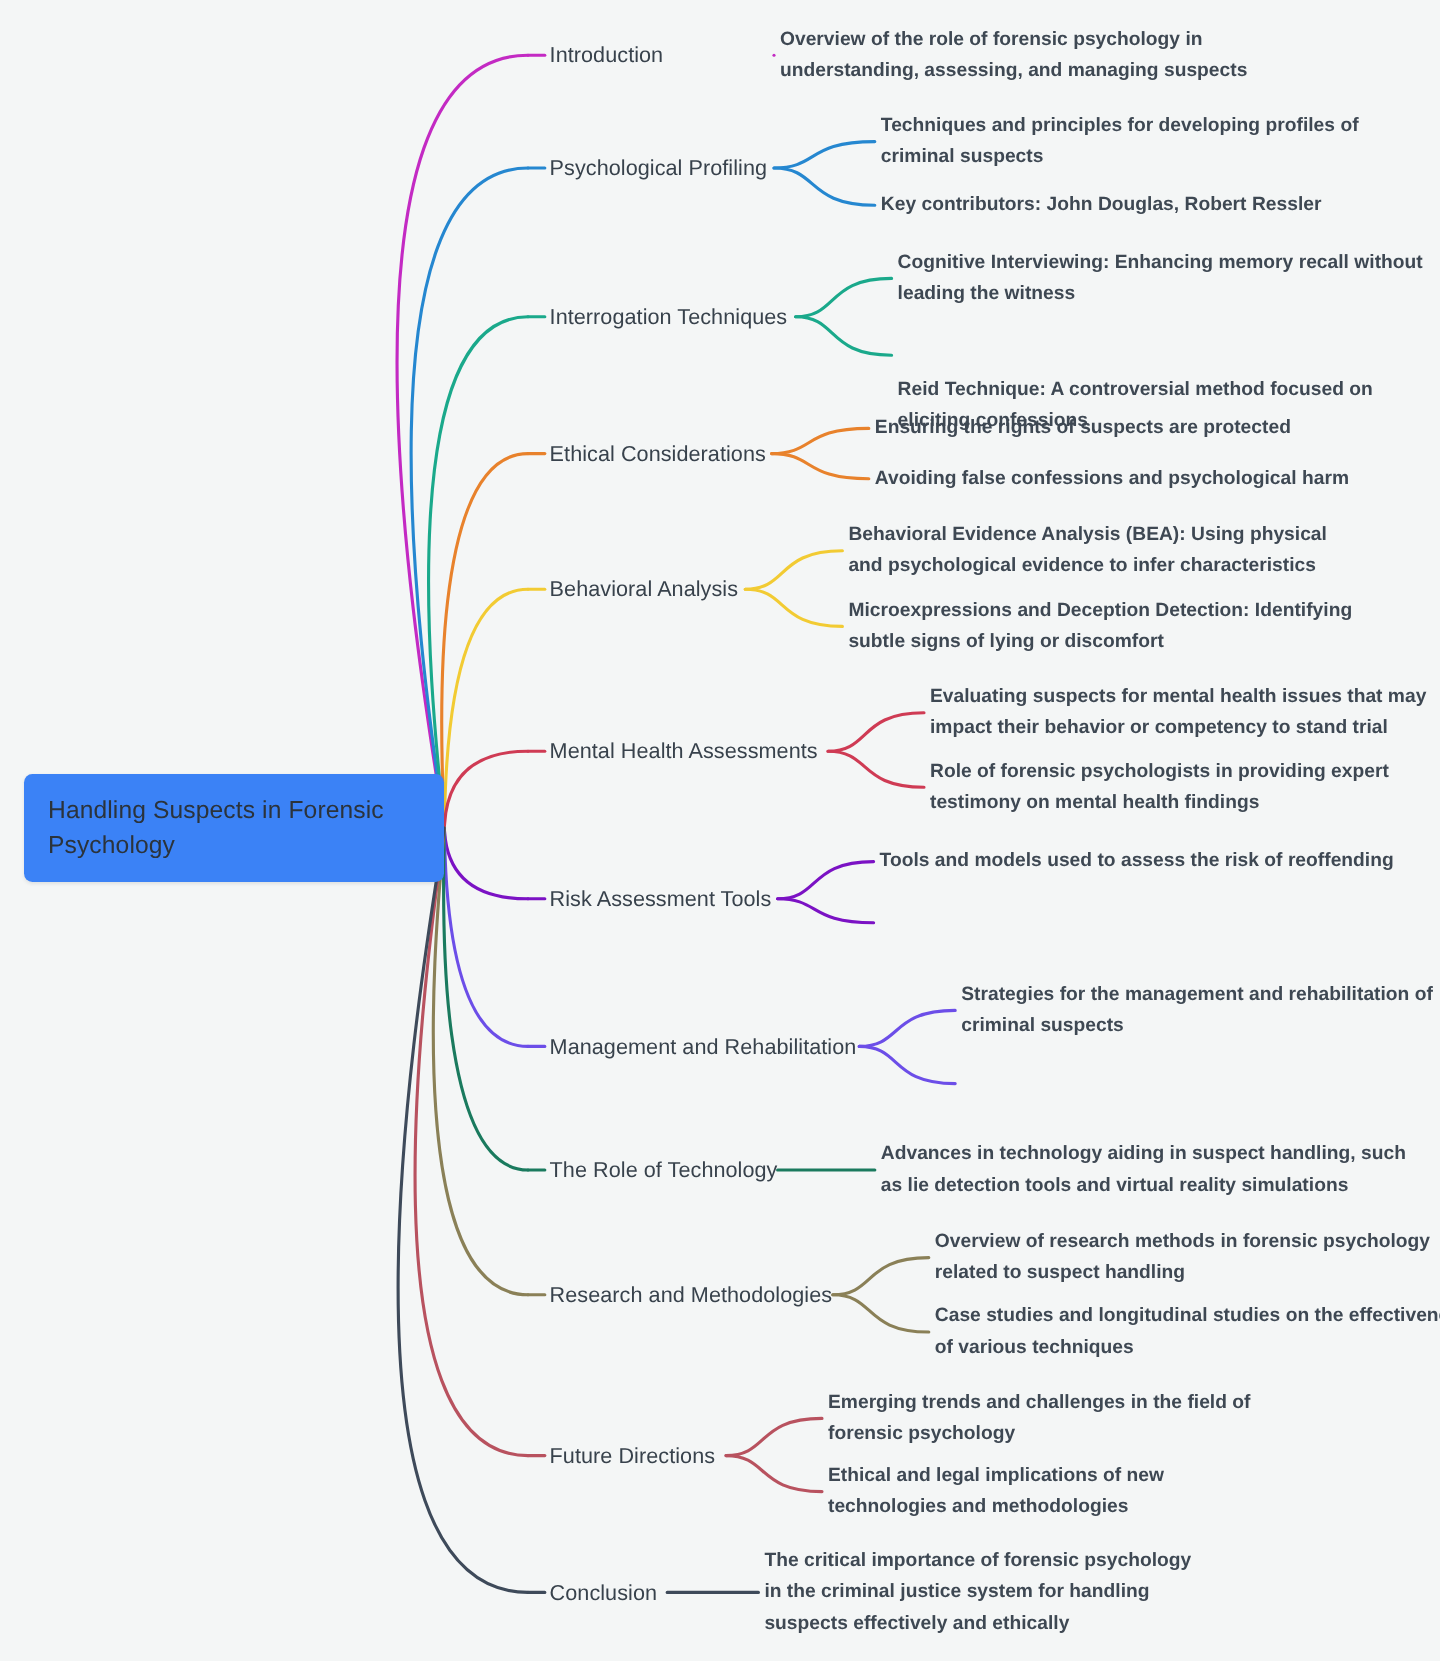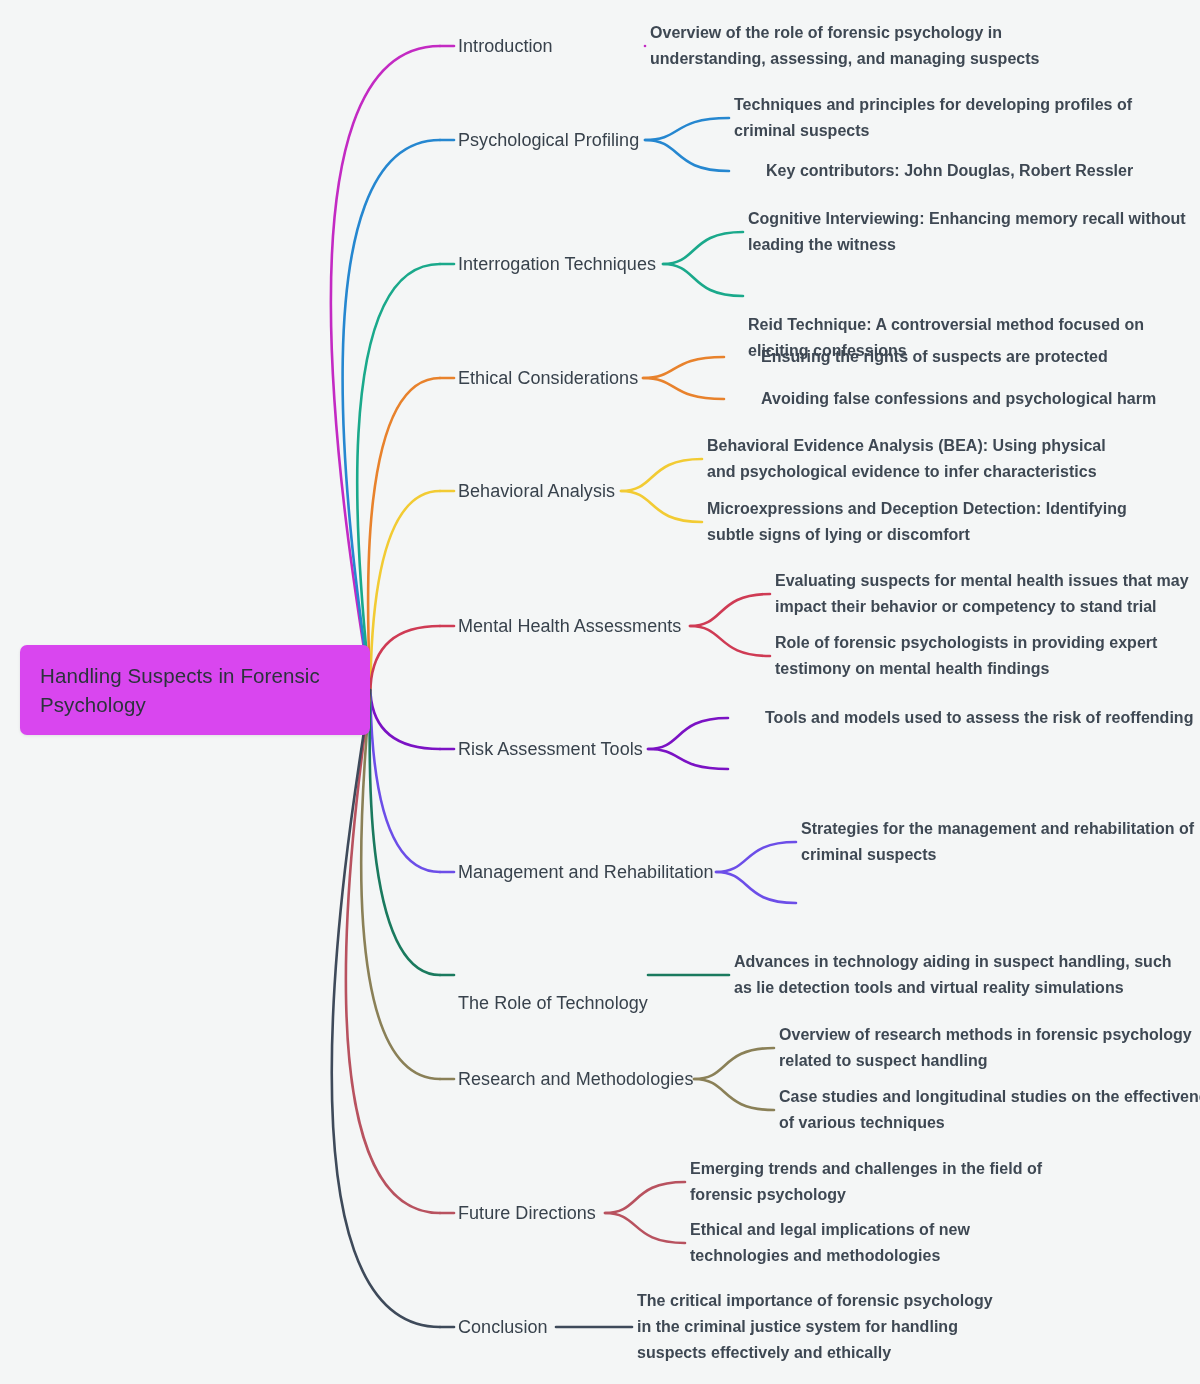--- a/index.html
+++ b/index.html
@@ -22,21 +22,21 @@
     height: 1384px;
   }
   .node-layer {
     position: absolute;
     left: 0; top: 0;
     width: 1200px;
     height: 1384px;
   }
   .root-node {
     position: absolute;
-    background: #d946ef;
+    background: #3b82f6;
     border-radius: 7px;
     box-shadow: 0 1px 3px rgba(40,50,60,0.10);
     display: flex;
     align-items: center;
     box-sizing: border-box;
     padding: 14px 18px 14px 20px;
   }
   .root-label {
     font-size: 20.5px;
     line-height: 1.42;
@@ -57,21 +57,21 @@
     font-size: 16px;
     line-height: 1.62;
     color: #3e4853;
     transform: translateY(-50%);
     letter-spacing: 0.02px;
     font-weight: bold;
   }
   .leaf-label.w1 { width: 360px; }
   .leaf-label.w2 { width: 420px; }
   .leaf-label.w3 { width: 450px; }
-  .leaf-label.nowrap { white-space: nowrap; margin-left: 32px; }
+  .leaf-label.nowrap { white-space: nowrap; }
 </style>
 </head>
 <body>
 
 <div id="mindmap-root">
   <svg id="edges" viewBox="0 0 1200 1384" width="1200" height="1384" xmlns="http://www.w3.org/2000/svg" aria-hidden="true">
       <path d="M 370 690 C 372 677.12 244.224 46 440 46" fill="none" stroke="#c32ac3" stroke-width="2.6" stroke-linecap="round"></path>
       <path d="M 440 46 L 454 46" fill="none" stroke="#c32ac3" stroke-width="2.6" stroke-linecap="round"></path>
       <path d="M 645 46 L 645 46" fill="none" stroke="#c32ac3" stroke-width="2.6" stroke-linecap="round"></path>
       <path d="M 370 690 C 372 679 272.8 140 440 140" fill="none" stroke="#2587d0" stroke-width="2.6" stroke-linecap="round"></path>
@@ -135,21 +135,21 @@
       <div class="branch-label" style="left: 458px; top: 491px;">Behavioral Analysis</div>
       <div class="leaf-label w2" style="left: 707px; top: 459px;">Behavioral Evidence Analysis (BEA): Using physical and psychological evidence to infer characteristics</div>
       <div class="leaf-label w2" style="left: 707px; top: 522px;">Microexpressions and Deception Detection: Identifying subtle signs of lying or discomfort</div>
       <div class="branch-label" style="left: 458px; top: 626px;">Mental Health Assessments</div>
       <div class="leaf-label w3" style="left: 775px; top: 594px;">Evaluating suspects for mental health issues that may impact their behavior or competency to stand trial</div>
       <div class="leaf-label w2" style="left: 775px; top: 656px;">Role of forensic psychologists in providing expert testimony on mental health findings</div>
       <div class="branch-label" style="left: 458px; top: 749px;">Risk Assessment Tools</div>
       <div class="leaf-label nowrap" style="left: 733px; top: 718px;">Tools and models used to assess the risk of reoffending</div>
       <div class="branch-label" style="left: 458px; top: 872px;">Management and Rehabilitation</div>
       <div class="leaf-label w2" style="left: 801px; top: 842px;">Strategies for the management and rehabilitation of criminal suspects</div>
-      <div class="branch-label" style="left: 458px; top: 975px; margin-top: 28px;">The Role of Technology</div>
+      <div class="branch-label" style="left: 458px; top: 975px;">The Role of Technology</div>
       <div class="leaf-label w3" style="left: 734px; top: 975px;">Advances in technology aiding in suspect handling, such as lie detection tools and virtual reality simulations</div>
       <div class="branch-label" style="left: 458px; top: 1079px;">Research and Methodologies</div>
       <div class="leaf-label w2" style="left: 779px; top: 1048px;">Overview of research methods in forensic psychology related to suspect handling</div>
       <div class="leaf-label w3" style="left: 779px; top: 1110px;">Case studies and longitudinal studies on the effectiveness of various techniques</div>
       <div class="branch-label" style="left: 458px; top: 1213px;">Future Directions</div>
       <div class="leaf-label w1" style="left: 690px; top: 1182px;">Emerging trends and challenges in the field of forensic psychology</div>
       <div class="leaf-label w1" style="left: 690px; top: 1243px;">Ethical and legal implications of new technologies and methodologies</div>
       <div class="branch-label" style="left: 458px; top: 1327px;">Conclusion</div>
       <div class="leaf-label w1" style="left: 637px; top: 1327px;">The critical importance of forensic psychology in the criminal justice system for handling suspects effectively and ethically</div>
     </div>

